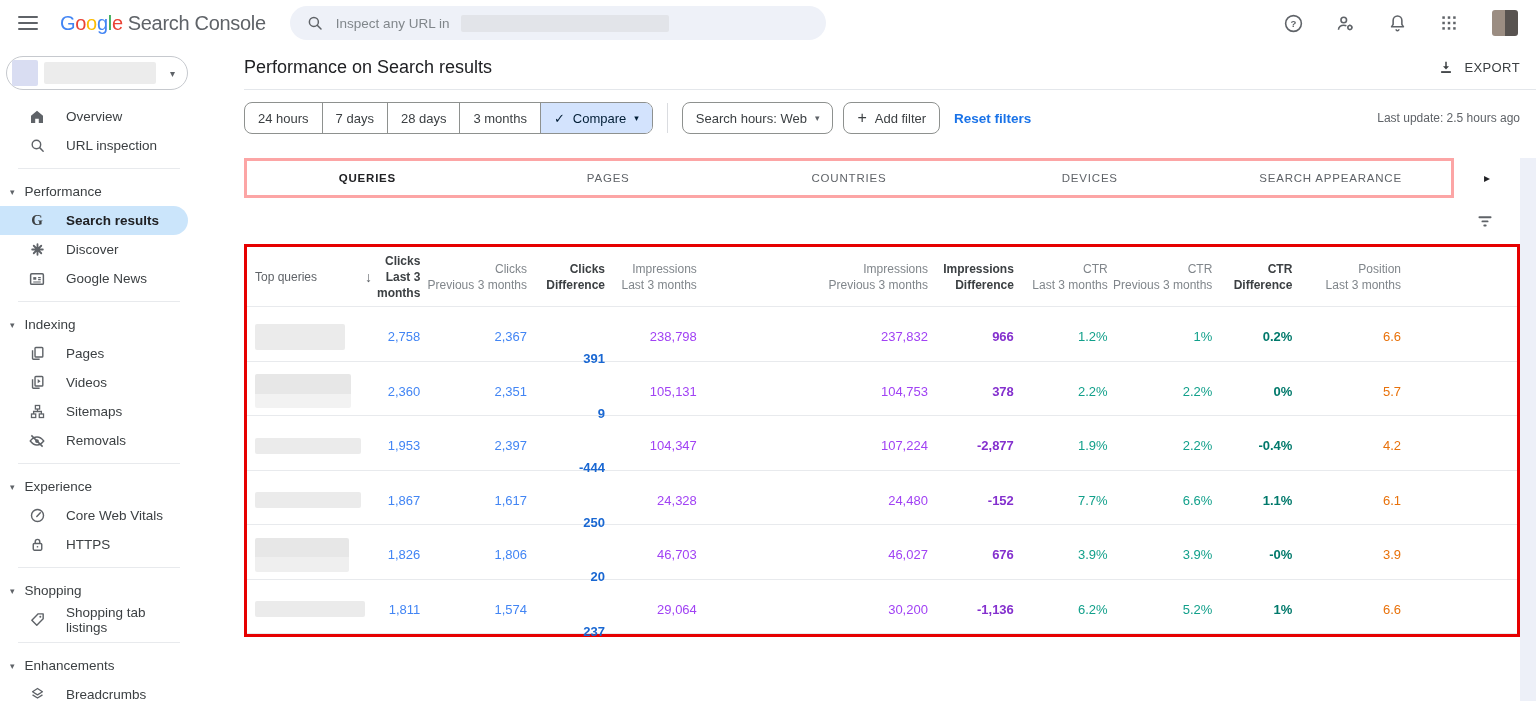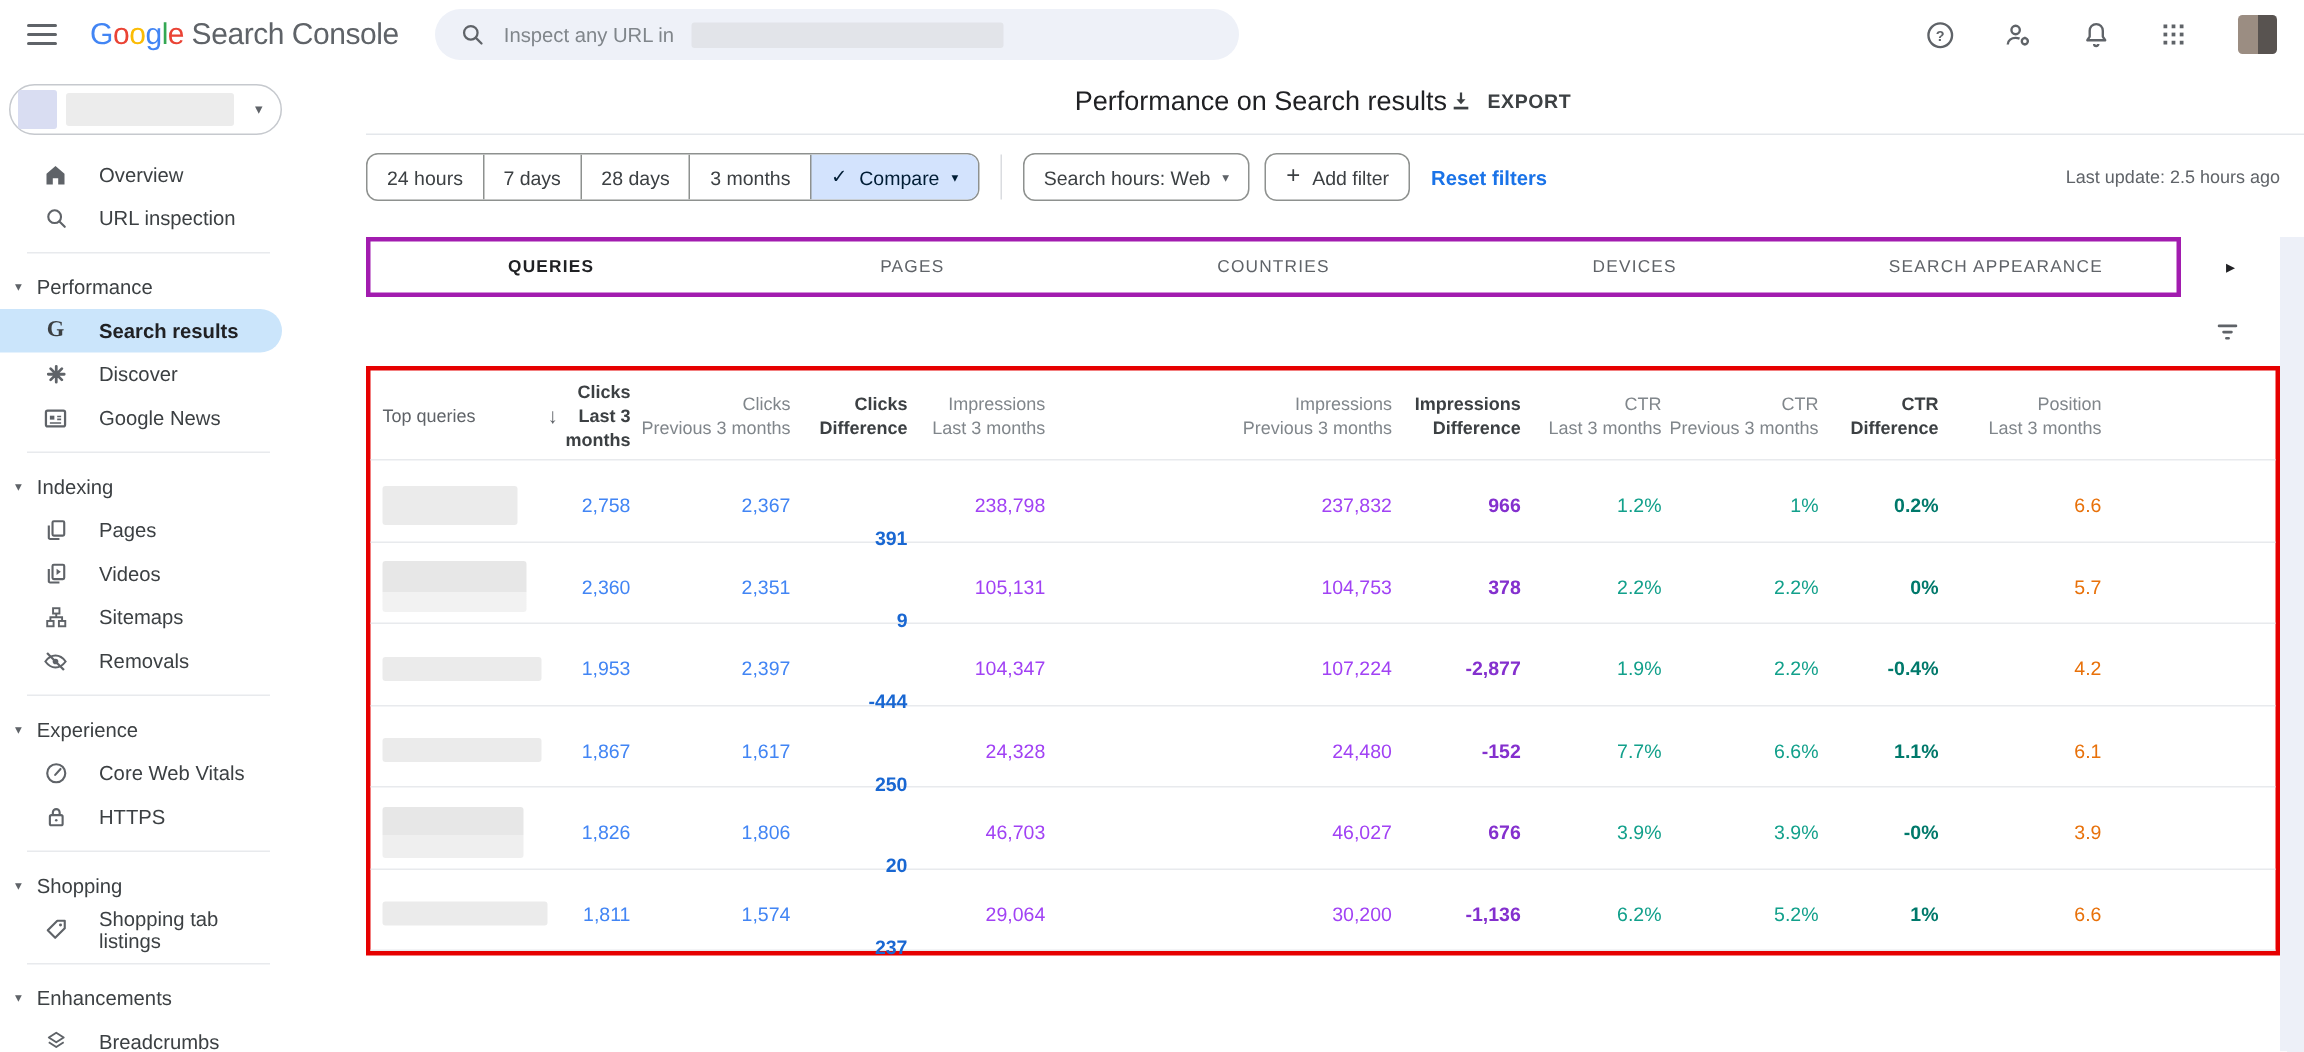--- a/index.html
+++ b/index.html
@@ -34,42 +34,42 @@
   .prop-pill .caret{margin-left:auto;color:#5f6368;font-size:10px;}
   .sb-item{height:29px;display:flex;align-items:center;gap:20px;padding-left:28px;font-size:13.5px;color:#3c4043;cursor:pointer;width:188px;}
   .sb-item.selected{background:#cbe5fb;border-radius:0 16px 16px 0;color:#202124;font-weight:700;}
   .sb-sec{height:29px;display:flex;align-items:center;gap:10px;padding-left:10px;font-size:13.5px;color:#3c4043;cursor:pointer;margin-top:2px;}
   .sb-sec .caret{font-size:9px;color:#5f6368;}
   .sb-div{height:1px;background:#e8eaed;margin:8px 50px 8px 18px;}
   .ic{width:18px;height:18px;flex:none;display:flex;align-items:center;justify-content:center;}
   .gicon{font-size:15px;font-weight:700;color:#3c4043;font-family:"Liberation Serif","DejaVu Serif",serif;}
 
   
-  .title-row{height:44px;display:flex;align-items:center;justify-content:center;padding-right:16px;border-bottom:1px solid #e4e7eb;}
+  .title-row{height:44px;display:flex;align-items:center;justify-content:space-between;padding-right:16px;border-bottom:1px solid #e4e7eb;}
   .page-title{font-size:18px;color:#202124;font-weight:400;}
-  .export-btn{display:flex;align-items:center;gap:9px;cursor:pointer;color:#3c4043;font-size:13px;font-weight:700;letter-spacing:.4px;}
+  .export-btn{display:flex;align-items:center;gap:9px;cursor:pointer;color:#3c4043;font-size:13px;font-weight:400;letter-spacing:.4px;}
 
   
   .filters-row{height:56px;display:flex;align-items:center;padding-right:16px;}
   .seg{display:flex;border:1px solid #8e918f;border-radius:8px;height:32px;overflow:hidden;}
   .seg-item{display:flex;align-items:center;padding:0 13px;font-size:13px;color:#3c4043;cursor:pointer;border-left:1px solid #8e918f;white-space:nowrap;}
   .seg-item:first-child{border-left:none;}
   .seg-item.selected{background:#d3e3fd;color:#001d35;font-weight:500;gap:8px;}
   .seg-item.selected .caret{font-size:9px;}
   .vsep{width:1px;height:30px;background:#dadce0;margin:0 14px;}
   .chip{display:flex;align-items:center;gap:8px;border:1px solid #8e918f;border-radius:8px;height:32px;padding:0 13px;font-size:13px;color:#3c4043;cursor:pointer;white-space:nowrap;margin-right:10px;}
   .chip .caret{font-size:9px;color:#5f6368;}
   .chip .plus{font-size:16px;color:#3c4043;}
   .reset-link{color:#1a73e8;font-size:13.5px;font-weight:700;cursor:pointer;margin-left:4px;}
   .last-update{margin-left:auto;color:#5f6368;font-size:12px;}
 
   
   .card{margin:12px 16px 0 0;background:#fff;}
   .tabs-wrap{display:flex;height:40px;align-items:stretch;}
-  .tabs-annot{flex:1;border:3px solid #a21caf;display:flex;}
+  .tabs-annot{flex:1;border:3px solid #fca5a5;display:flex;}
   .tab{flex:1;display:flex;align-items:center;justify-content:center;font-size:11.5px;letter-spacing:.8px;color:#5f6368;font-weight:500;cursor:pointer;}
   .tab.active{color:#202124;font-weight:700;}
   .tabs-arrow{width:66px;display:flex;align-items:center;justify-content:center;font-size:12px;color:#202124;cursor:pointer;}
   .funnel-row{height:46px;display:flex;align-items:center;justify-content:flex-end;padding-right:26px;}
 
   
   .table-annot{border:3px solid #e60000;}
   .tgrid{display:grid;grid-template-columns:110px 56fr 108fr 79fr 93fr 234fr 87fr 95fr 106fr 81fr 110fr;padding:0 116px 0 8px;align-items:center;}
   .thead{height:60px;border-bottom:1px solid #e8eaed;}
   .hcell{display:flex;justify-content:flex-end;align-items:center;gap:5px;font-size:12px;color:#80868b;cursor:pointer;}

